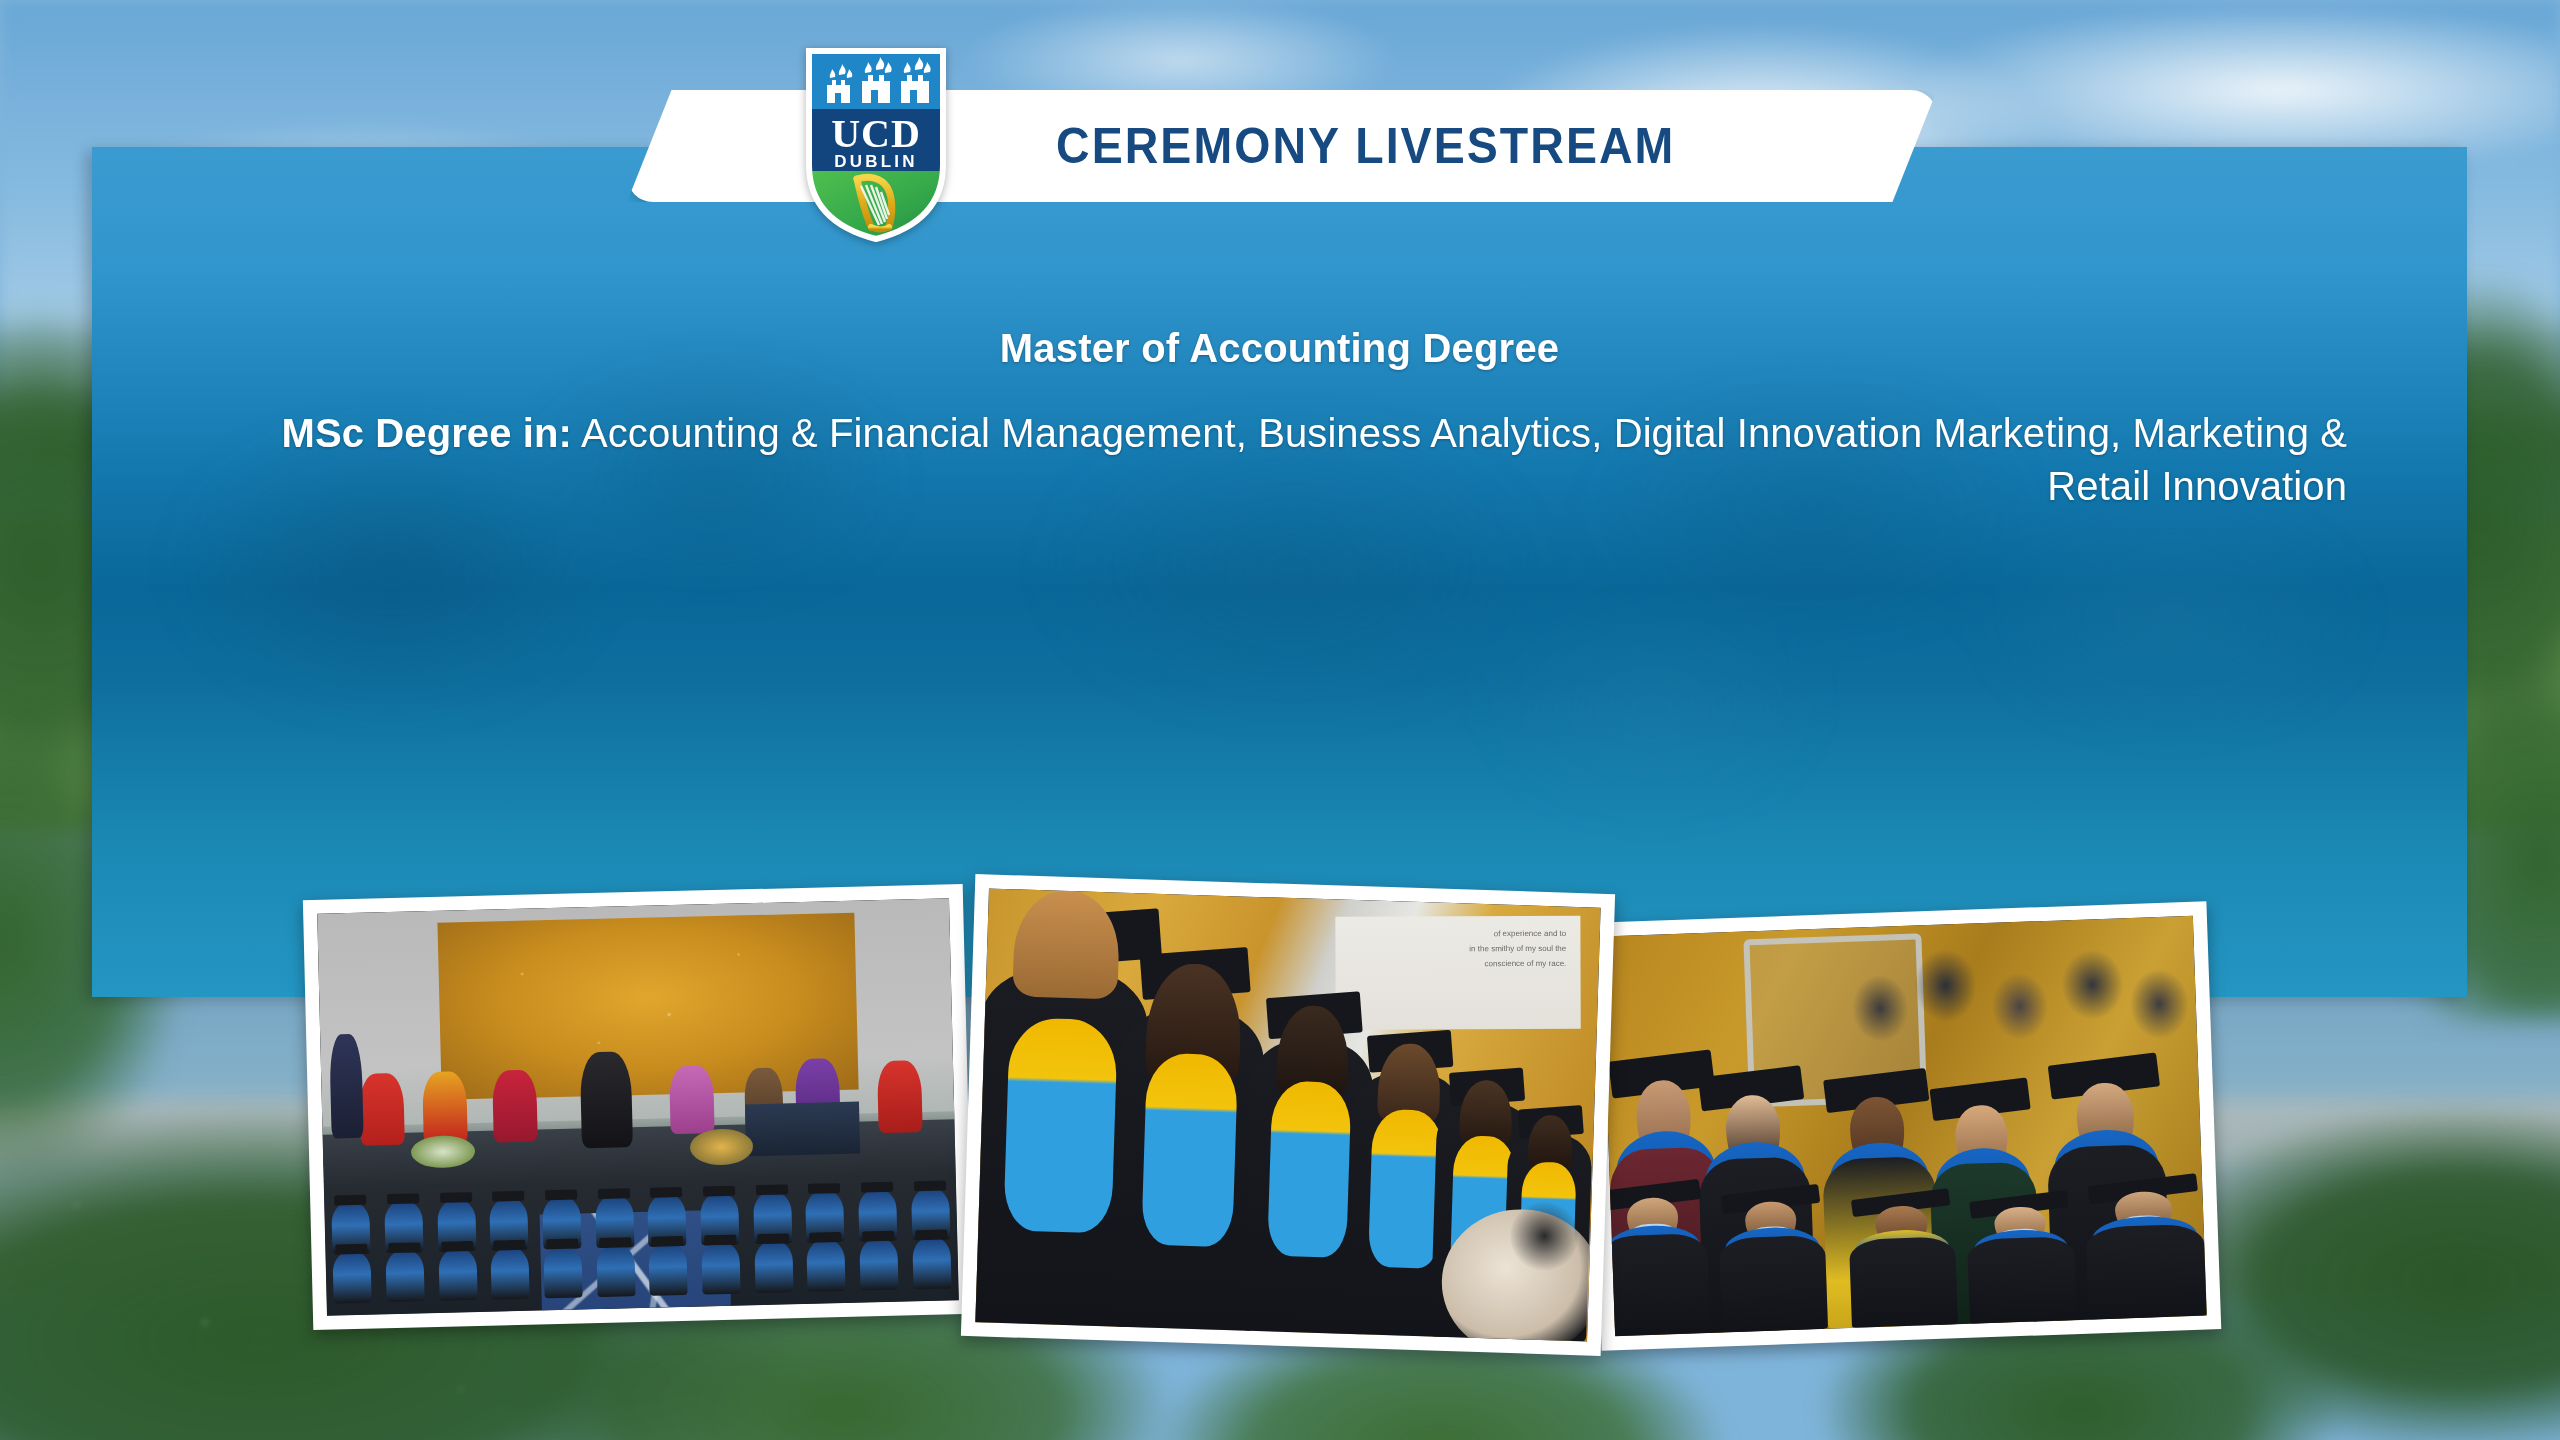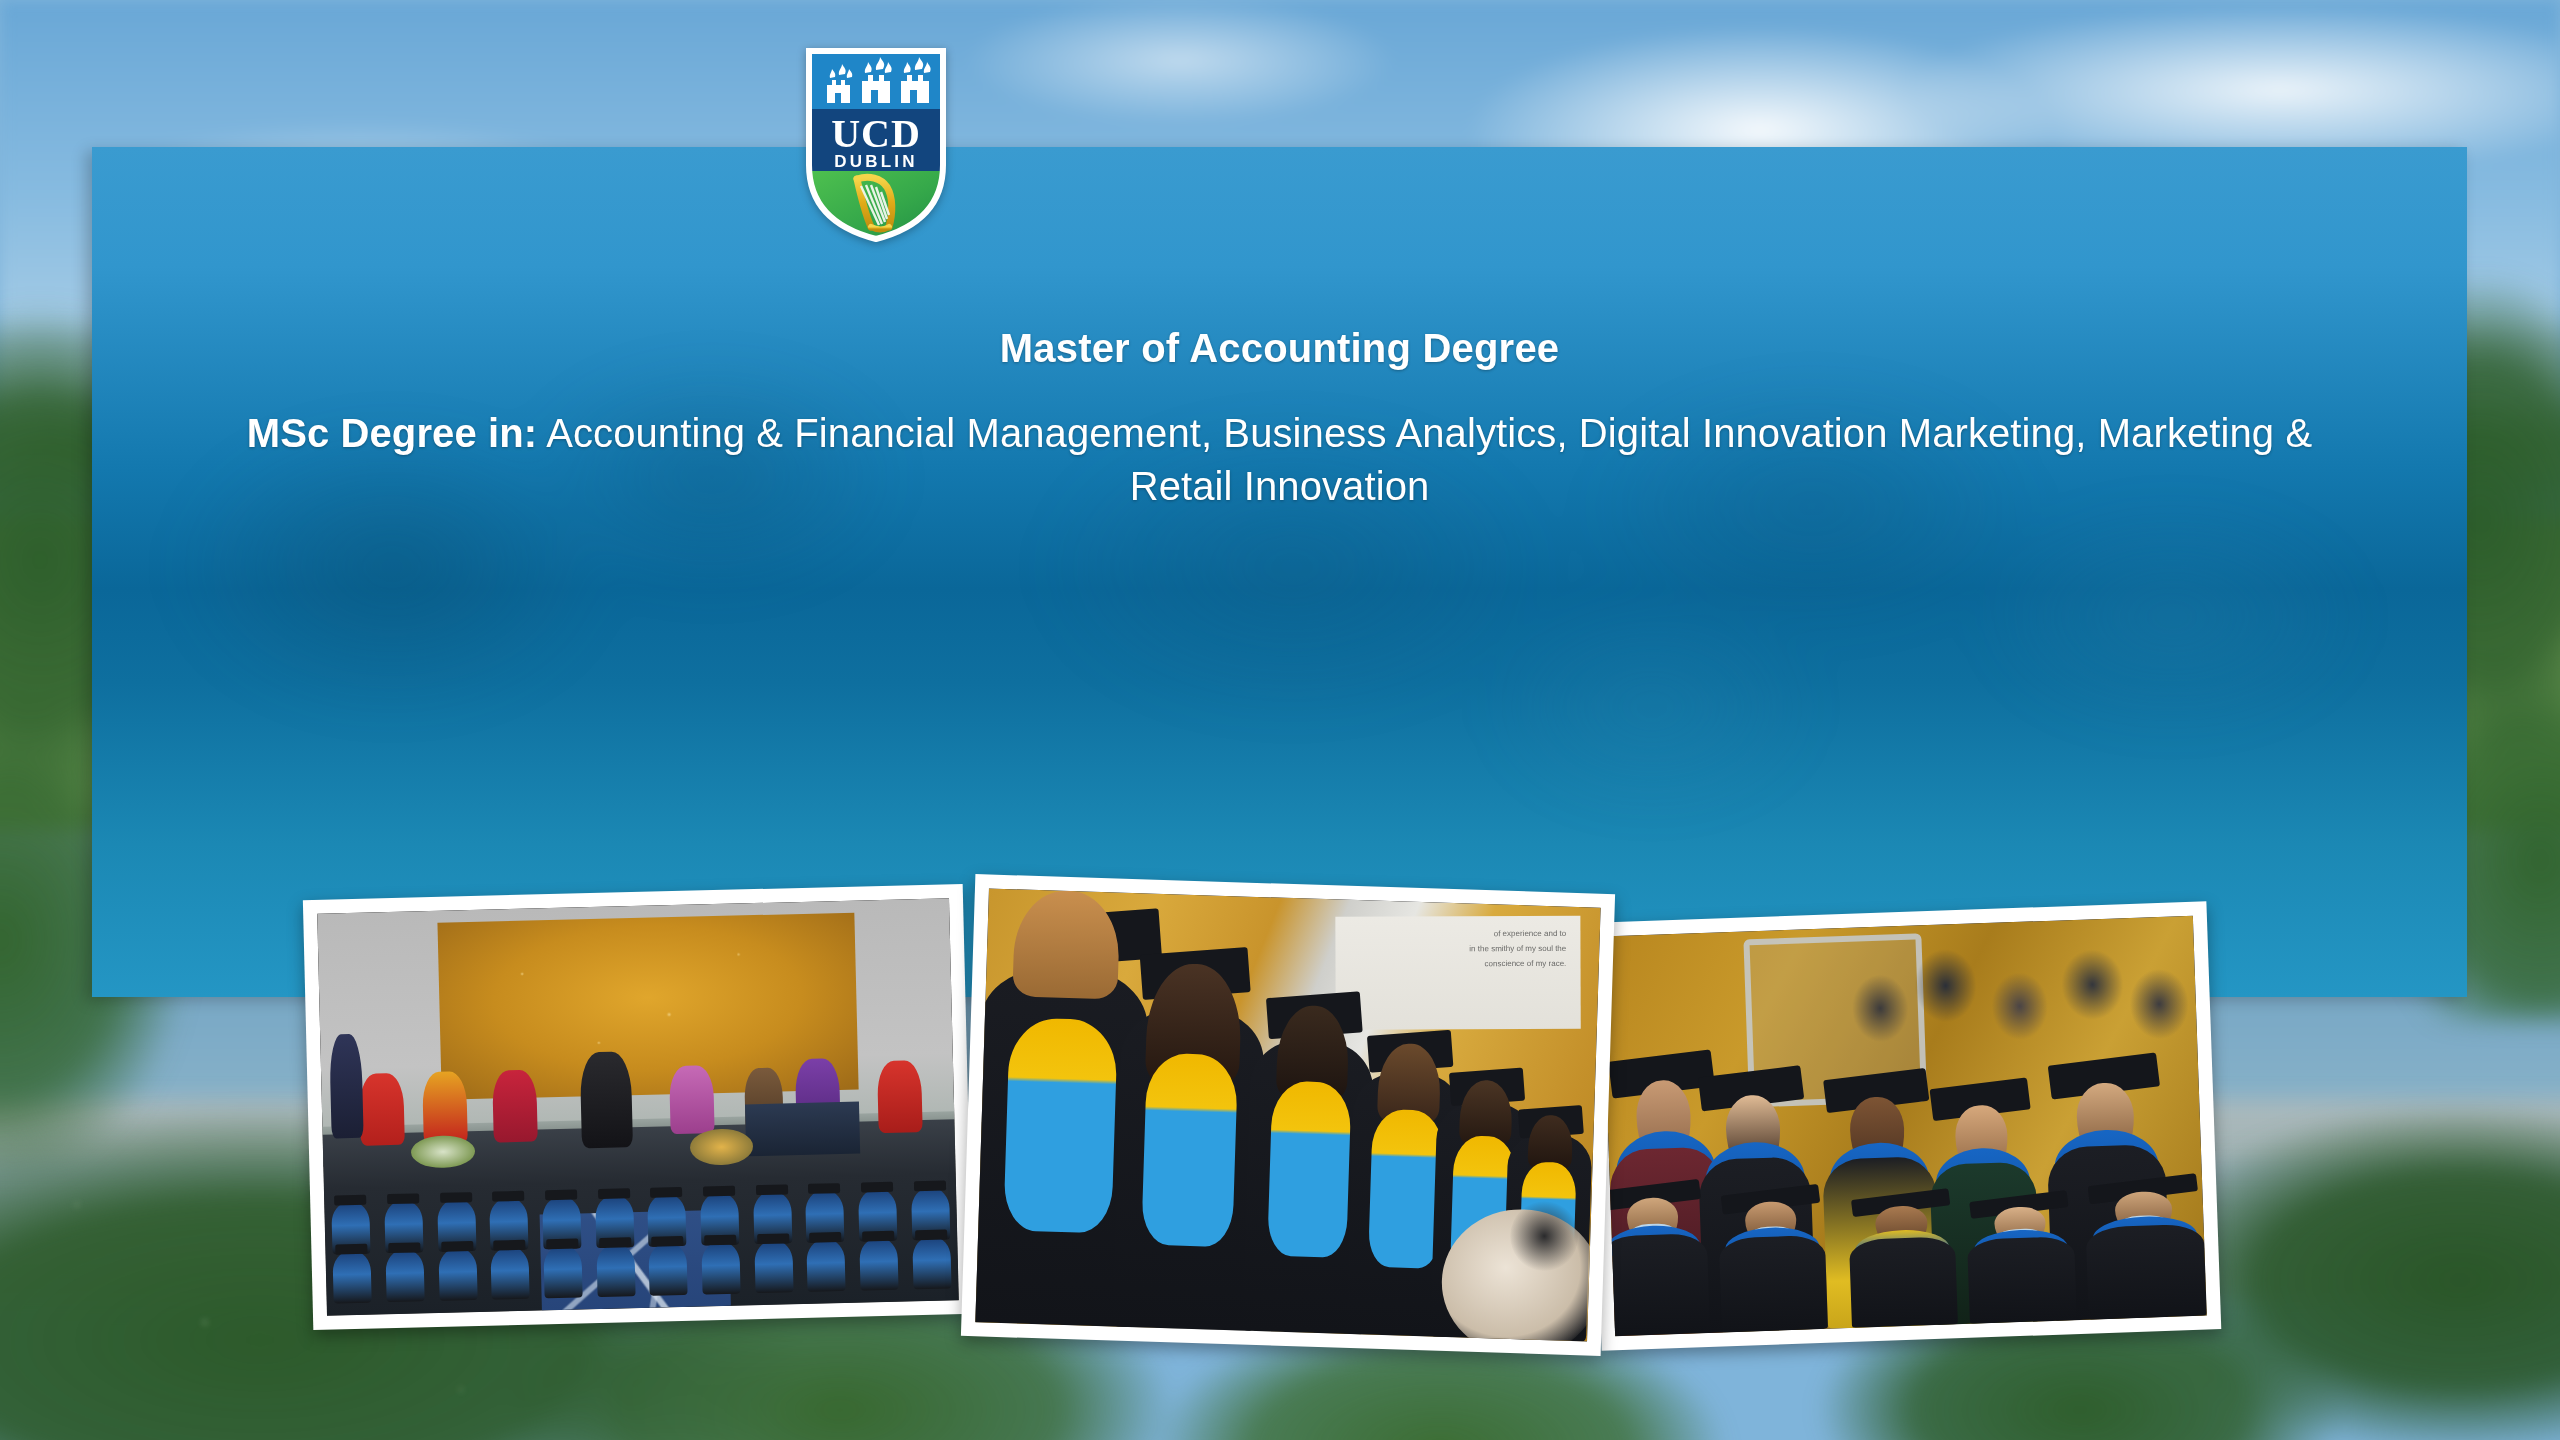--- a/index.html
+++ b/index.html
@@ -167,20 +167,21 @@
     font-size: 40px;
     font-weight: bold;
     letter-spacing: .2px;
     margin-bottom: 32px;
   }
   #degree-line-2 {
     display: block;
     font-size: 40px;
     font-weight: normal;
     letter-spacing: .1px;
+    text-align: right;
   }
   #msc-label { font-weight: bold; }
 
   
   #ribbon {
     position: absolute;
     left: 627px; top: 90px;
     width: 1310px; height: 112px;
     background: #ffffff;
     border-radius: 26px;
@@ -402,20 +403,23 @@
 
   <div id="content-panel">
     <div id="panel-texture"></div>
 
     <div id="degree-text">
       <span id="degree-line-1">Master of Accounting Degree</span>
       <span id="degree-line-2"><span id="msc-label">MSc Degree in:</span><span id="msc-programmes"> Accounting &amp; Financial Management, Business Analytics, Digital Innovation Marketing, Marketing &amp; Retail Innovation</span></span>
     </div>
   </div>
 
+  <div id="ribbon">
+    <div id="ribbon-title">CEREMONY LIVESTREAM</div>
+  </div>
 
   <div id="ucd-logo">
     <svg viewBox="0 0 142 196" xmlns="http://www.w3.org/2000/svg">
       <defs>
         <clipPath id="shieldClip">
           <path d="M4 4 H138 V118 C138 160 110 182 71 192 C32 182 4 160 4 118 Z"></path>
         </clipPath>
         <linearGradient id="greenGrad" x1="0" y1="0" x2="1" y2="1">
           <stop offset="0%" stop-color="#4fc14f"></stop>
           <stop offset="55%" stop-color="#35a84a"></stop>

